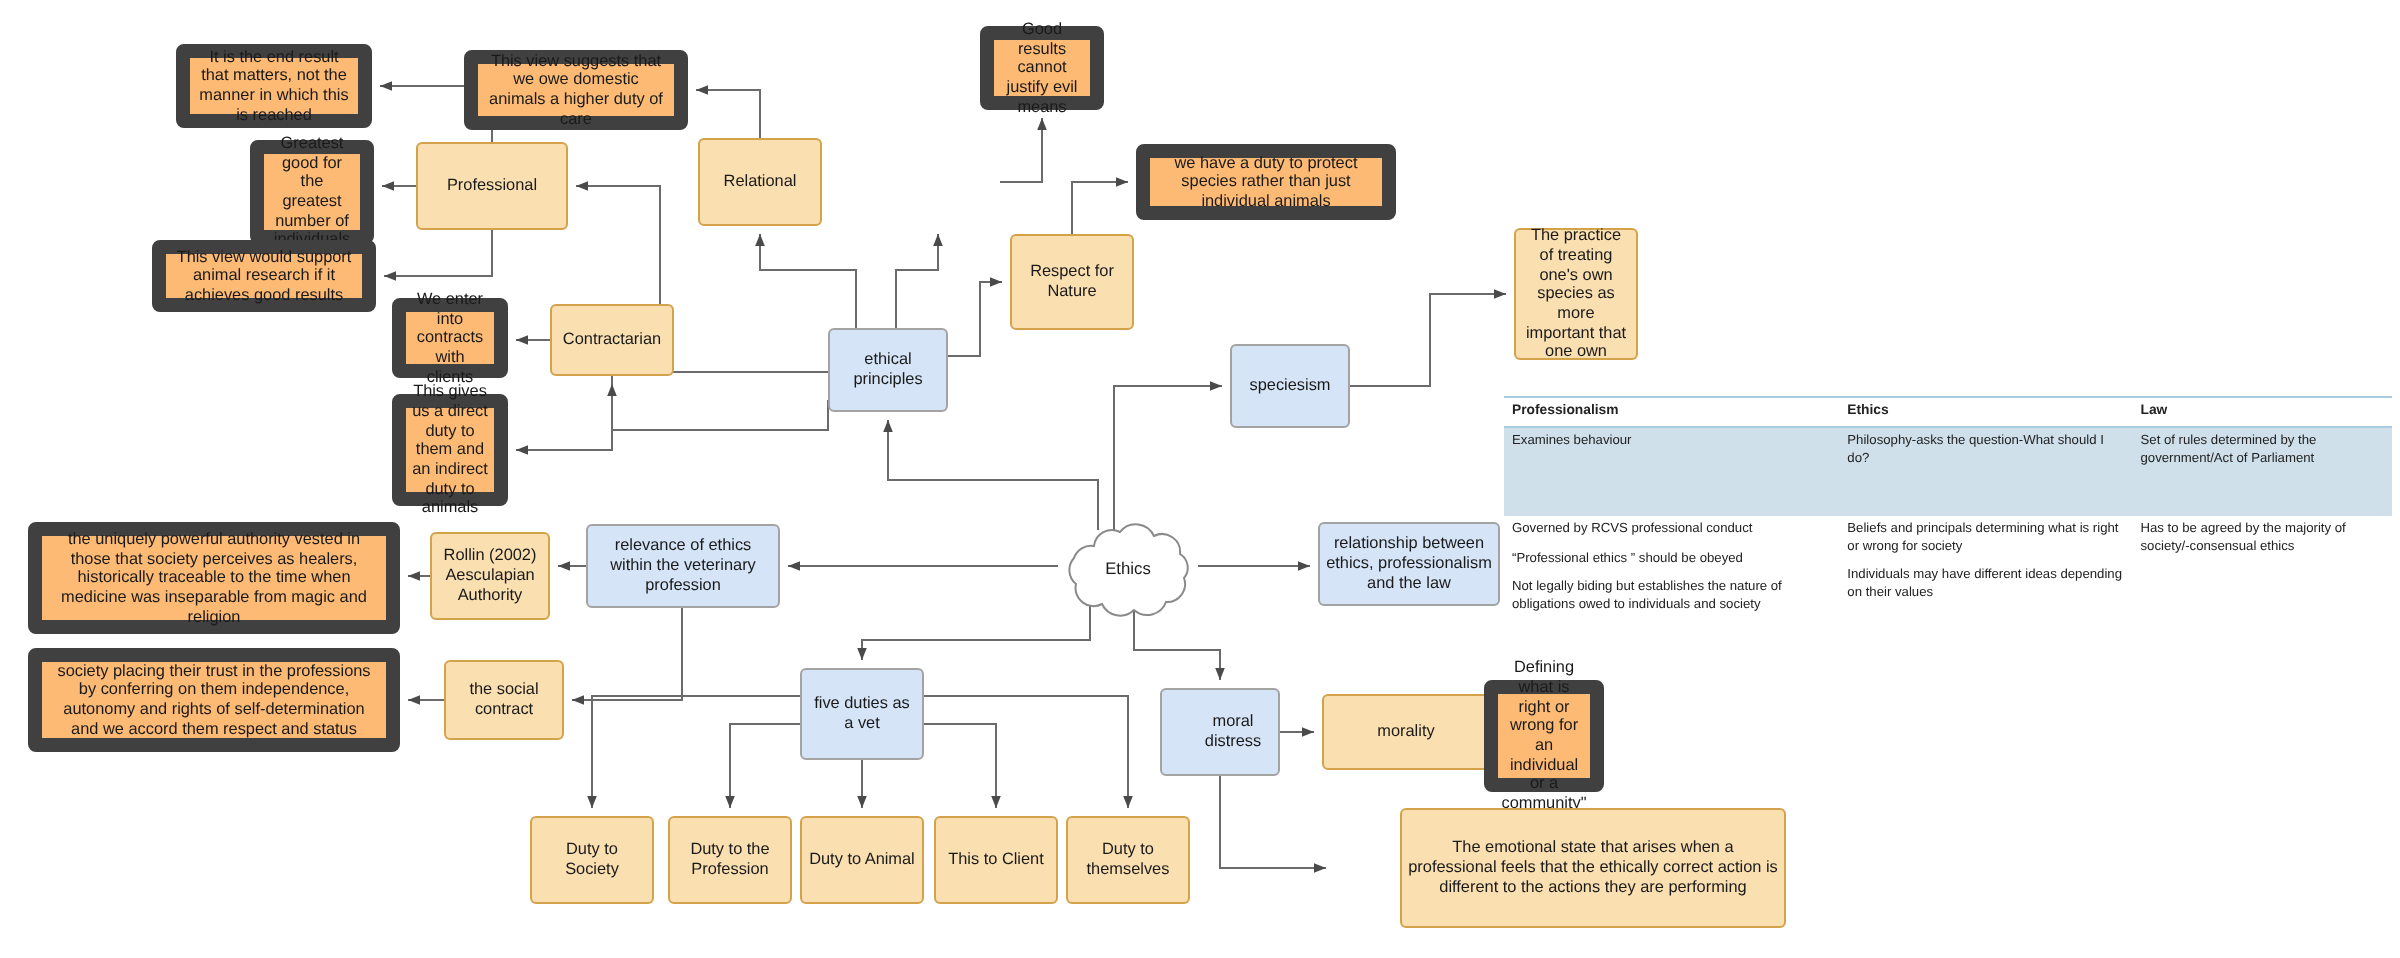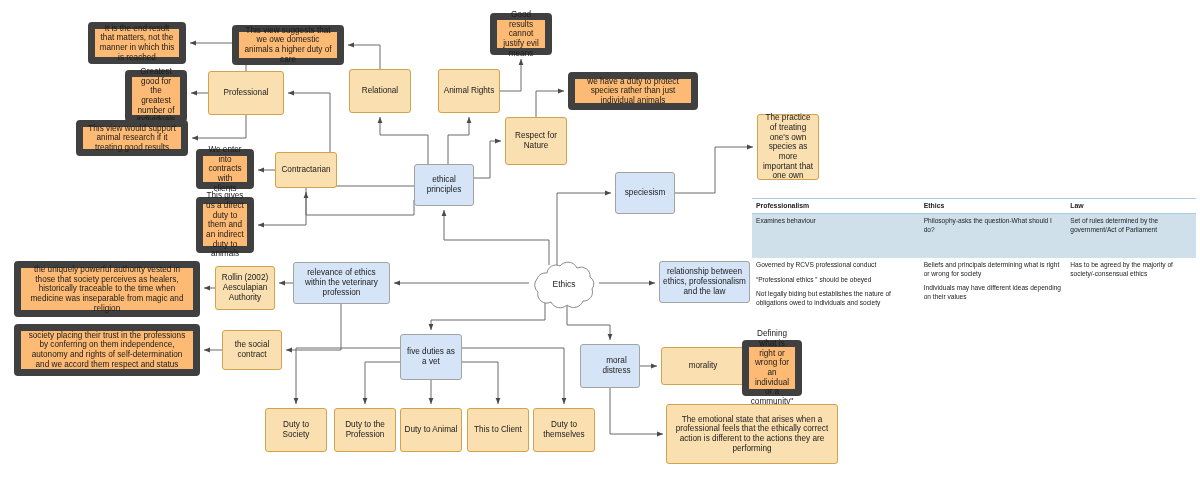--- a/index.html
+++ b/index.html
@@ -105,24 +105,23 @@
       <path d="M610,388 L610,434 L663,434"></path>
     </g>
   </svg>
 
   <div class="node plain" style="left: 88px; top: 22px; width: 98px; height: 42px;">It is the end result that matters, not the manner in which this is reached</div>
   <div class="node plain" style="left: 232px; top: 25px; width: 112px; height: 40px;">This view suggests that we owe domestic animals a higher duty of care</div>
   <div class="node plain" style="left: 490px; top: 13px; width: 62px; height: 42px;">Good results cannot justify evil means</div>
   <div class="node plain" style="left: 125px; top: 70px; width: 62px; height: 52px;">Greatest good for the greatest number of individuals</div>
   <div class="node orange" style="left: 208px; top: 71px; width: 76px; height: 44px;">Professional</div>
   <div class="node orange" style="left: 349px; top: 69px; width: 62px; height: 44px;">Relational</div>
-  <div class="node orange" style="left: 438px; top: 69px; width: 62px; height: 44px;">Animal Rights</div>
   <div class="node plain" style="left: 568px; top: 72px; width: 130px; height: 38px;">we have a duty to protect species rather than just individual animals</div>
   <div class="node orange" style="left: 505px; top: 117px; width: 62px; height: 48px;">Respect for Nature</div>
-  <div class="node plain" style="left: 76px; top: 120px; width: 112px; height: 36px;">This view would support animal research if it treating good results</div>
+  <div class="node plain" style="left: 76px; top: 120px; width: 112px; height: 36px;">This view would support animal research if it achieves good results</div>
   <div class="node orange" style="left: 757px; top: 114px; width: 62px; height: 66px;">The practice of treating one's own species as more important that one own</div>
   <div class="node plain" style="left: 196px; top: 149px; width: 58px; height: 40px;">We enter into contracts with clients</div>
   <div class="node orange" style="left: 275px; top: 152px; width: 62px; height: 36px;">Contractarian</div>
   <div class="node blue" style="left: 414px; top: 164px; width: 60px; height: 42px;">ethical principles</div>
   <div class="node blue" style="left: 615px; top: 172px; width: 60px; height: 42px;">speciesism</div>
   <div class="node plain" style="left: 196px; top: 197px; width: 58px; height: 56px;">This gives us a direct duty to them and an indirect duty to animals</div>
   <div class="node plain" style="left: 14px; top: 261px; width: 186px; height: 56px;">the uniquely powerful authority vested in those that society perceives as healers, historically traceable to the time when medicine was inseparable from magic and religion</div>
   <div class="node orange" style="left: 215px; top: 266px; width: 60px; height: 44px;">Rollin (2002) Aesculapian Authority</div>
   <div class="node blue" style="left: 293px; top: 262px; width: 97px; height: 42px;">relevance of ethics within the veterinary profession</div>
   <div class="node blue" style="left: 659px; top: 261px; width: 91px; height: 42px;">relationship between ethics, professionalism and the law</div>
@@ -141,21 +140,21 @@
   <div class="node orange" style="left: 222px; top: 330px; width: 60px; height: 40px;">the social contract</div>
   <div class="node blue" style="left: 400px; top: 334px; width: 62px; height: 46px;">five duties as a vet</div>
   <div class="node blue" style="left: 580px; top: 344px; width: 60px; height: 44px; padding-left: 16px;">moral distress</div>
   <div class="node orange" style="left: 661px; top: 347px; width: 84px; height: 38px;">morality</div>
   <div class="node plain" style="left: 742px; top: 340px; width: 60px; height: 56px;">Defining what is right or wrong for an individual or a community"</div>
   <div class="node orange" style="left: 265px; top: 408px; width: 62px; height: 44px;">Duty to Society</div>
   <div class="node orange" style="left: 334px; top: 408px; width: 62px; height: 44px;">Duty to the Profession</div>
   <div class="node orange" style="left: 400px; top: 408px; width: 62px; height: 44px;">Duty to Animal</div>
   <div class="node orange" style="left: 467px; top: 408px; width: 62px; height: 44px;">This to Client</div>
   <div class="node orange" style="left: 533px; top: 408px; width: 62px; height: 44px;">Duty to themselves</div>
-  <div class="node orange" style="left: 666px; top: 404px; width: 172px; height: 60px;">The emotional state that arises when a professional feels that the ethically correct action is different to the actions they are performing</div>
+  <div class="node orange" style="left: 700px; top: 404px; width: 193px; height: 60px;">The emotional state that arises when a professional feels that the ethically correct action is different to the actions they are performing</div>
 
   <div id="cmp-table">
     <table>
       <thead>
         <tr>
           <th style="width:38%">Professionalism</th>
           <th style="width:33%">Ethics</th>
           <th style="width:29%">Law</th>
         </tr>
       </thead>

